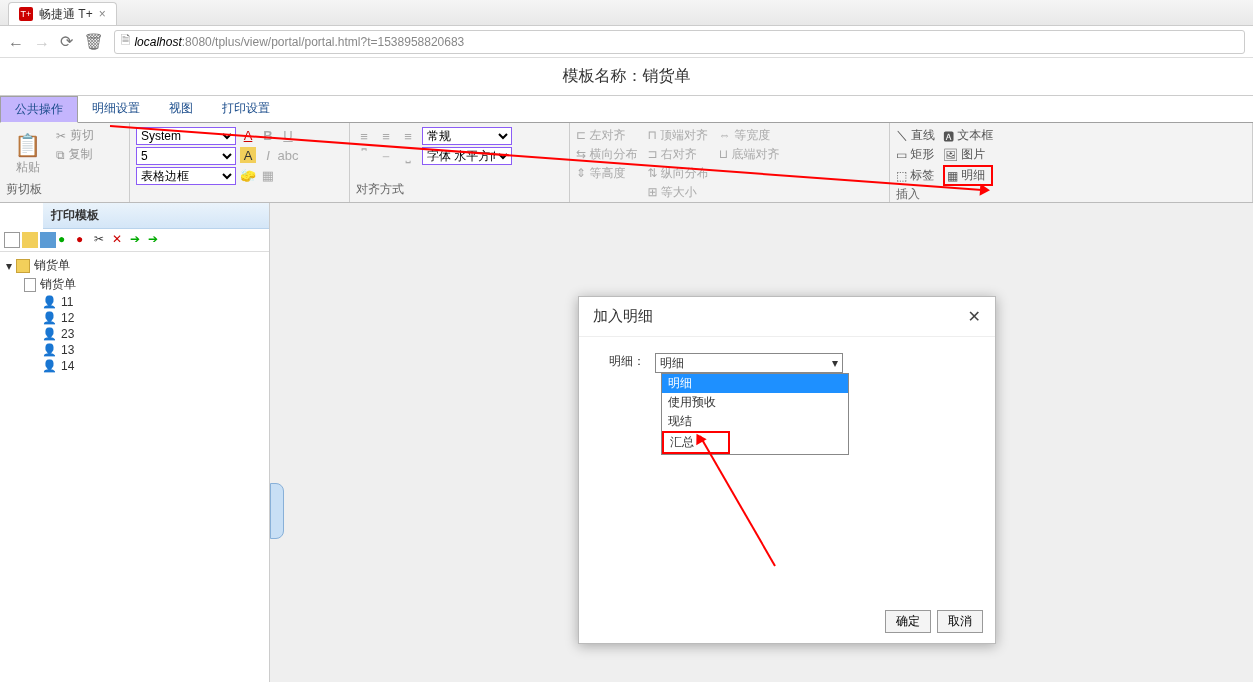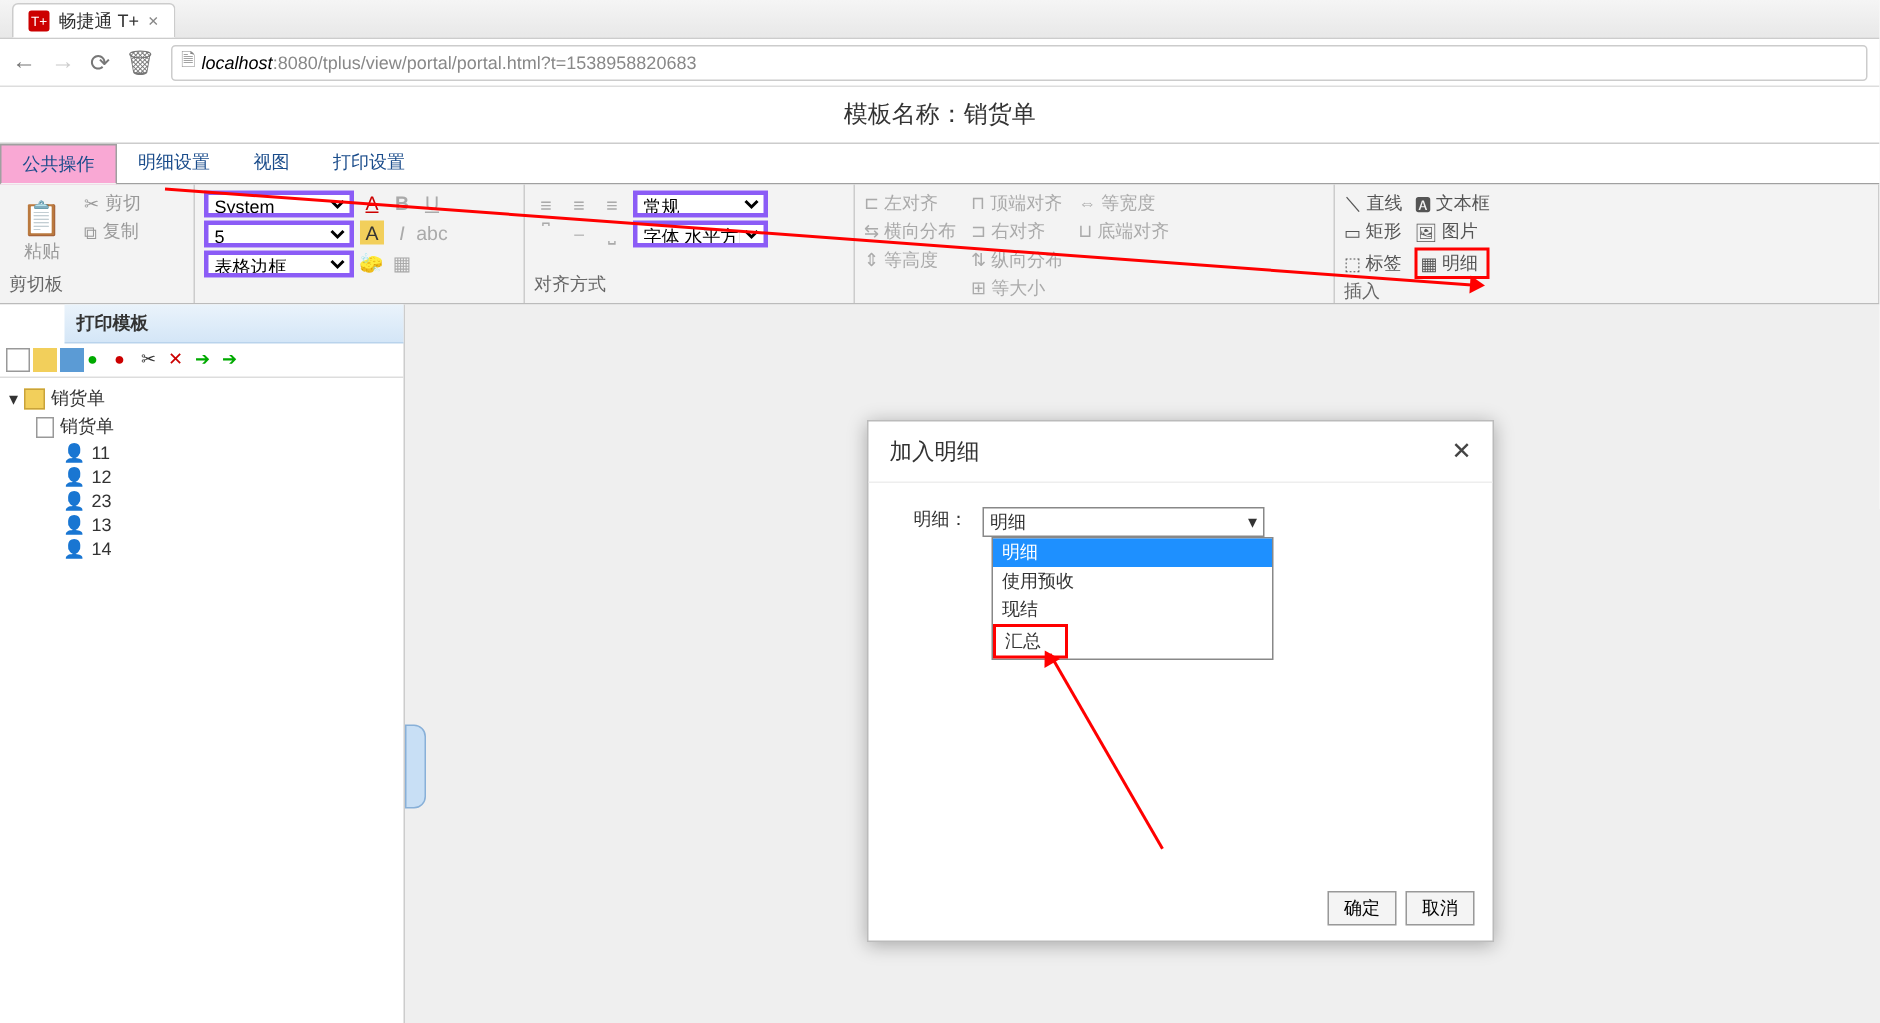--- a/index.html
+++ b/index.html
@@ -13,32 +13,32 @@
 .nav-bar { height: 32px; display: flex; align-items: center; gap: 10px; padding: 0 8px; border-bottom: 1px solid #ddd; }
 .nav-btn { color: #777; font-size: 16px; cursor: pointer; }
 .url-box { flex: 1; height: 24px; border: 1px solid #ccc; border-radius: 3px; display: flex; align-items: center; padding: 0 6px; color: #555; }
 .url-box .host { color: #000; font-style: italic; }
 .url-box .path { color: #888; }
 
 
 .page-title { text-align: center; font-size: 16px; padding: 8px 0; background: #fff; border-bottom: 1px solid #ccc; color:#333;}
 .ribbon-tabs { display: flex; border-bottom: 1px solid #a0a0a0; background: #fff; }
 .rtab { padding: 4px 14px; color: #1a4c8b; cursor: pointer; border-right: 1px solid transparent; }
-.rtab.active { background: #f9a8d4; border: 1px solid #a0a0a0; border-bottom-color:#f3f3f3; margin-bottom:-1px;}
+.rtab.active { background: #c4b5fd; border: 1px solid #a0a0a0; border-bottom-color:#f3f3f3; margin-bottom:-1px;}
 .rtab-hl { border: 2px solid #f00; }
 
 
 .ribbon-body { display: flex; background: #f3f3f3; border-bottom: 1px solid #bbb; height: 80px; }
 .group { border-right: 1px solid #ccc; padding: 4px 6px; display: flex; flex-direction: column; }
 .group-inner { display: flex; gap: 6px; flex: 1; }
 .group-label { text-align: left; color: #666; font-size: 12px; }
 .big-btn { display: flex; flex-direction: column; align-items: center; justify-content: center; width: 44px; color: #999; }
 .small-btns { display: flex; flex-direction: column; gap: 2px; }
 .small-btn { color: #999; display: flex; align-items: center; gap: 4px; font-size:12px; white-space:nowrap;}
-.sel { border: 3px solid #8b5cf6; background: #fff; height: 18px; font-size: 12px; }
+.sel { border: 1px solid #8b5cf6; background: #fff; height: 18px; font-size: 12px; }
 .icon-btn { width: 16px; height: 16px; display:inline-flex; align-items:center; justify-content:center; color:#aaa; font-size:13px;}
 .layout-btns { display:grid; grid-template-columns: repeat(3, auto); gap: 2px 10px; color:#aaa; font-size:12px;}
 .layout-btns span { white-space:nowrap; }
 .insert-btns { display:grid; grid-template-columns: auto auto; gap: 2px 8px; font-size:12px; color:#555;}
 .insert-btns span { white-space:nowrap; display:flex; align-items:center; gap:3px;}
 .insert-hl { border: 2px solid #f00; padding: 0 2px; }
 
 
 .main { display: flex; height: calc(100% - 26px - 32px - 32px - 24px - 80px); }
 .sidebar { width: 270px; border-right: 1px solid #ccc; background: #fff; }
@@ -51,30 +51,30 @@
 .tnode .doc { width:12px;height:14px;background:#fff;border:1px solid #999; }
 .tnode .person { color:#2b6cb0; font-size:12px;}
 .tnode.indent1 { padding-left: 18px; }
 .tnode.indent2 { padding-left: 36px; }
 
 
 .canvas { flex: 1; background: #efefef; position: relative; }
 .gripper { position:absolute; left:0; top:280px; width:14px; height:56px; background:#c8dff5; border:1px solid #88b0d8; border-radius:0 8px 8px 0;}
 
 
-.dialog { position: absolute; left: 578px; top: 280px; width: 418px; height: 348px; background: #fff; box-shadow: 0 2px 12px rgba(0,0,0,.3); border: 1px solid #bbb; }
+.dialog { position: absolute; left: 578px; top: 296px; width: 418px; height: 348px; background: #fff; box-shadow: 0 2px 12px rgba(0,0,0,.3); border: 1px solid #bbb; }
 .dlg-title { display: flex; justify-content: space-between; align-items: center; padding: 10px 14px; font-size: 15px; border-bottom: 1px solid #eee; }
 .dlg-close { font-size: 16px; cursor: pointer; color:#444;}
 .dlg-body { padding: 16px 30px; position: relative; }
 .row { display: flex; align-items: flex-start; gap: 10px; }
 .sel2 { width: 188px; height: 20px; border:1px solid #888; background:#fff; font-size:12px; padding:0 4px; display:flex; align-items:center; justify-content:space-between;}
 .dropdown { position:absolute; left: 82px; top: 36px; width:188px; border:1px solid #888; background:#fff; }
 .dropdown .opt { padding: 1px 6px; font-size:12px; }
 .dropdown .opt.sel-opt { background:#1e90ff; color:#fff; }
-.opt-hl { border:2px solid #f00; width:50px; }
+.opt-hl { border:2px solid #f00; width:68px; }
 .dlg-footer { position: absolute; bottom: 10px; right: 12px; display: flex; gap: 6px; }
 .dlg-btn { border:1px solid #999; background:#f4f4f4; padding: 2px 10px; font-size:12px; cursor:pointer;}
 
 
 .arrow-line { position:absolute; background:#f00; height:2px; transform-origin: left center; }
 .arrow-head { position:absolute; width:0;height:0; border-left:10px solid #f00; border-top:6px solid transparent; border-bottom:6px solid transparent; }
 </style>
 </head>
 <body>
 

